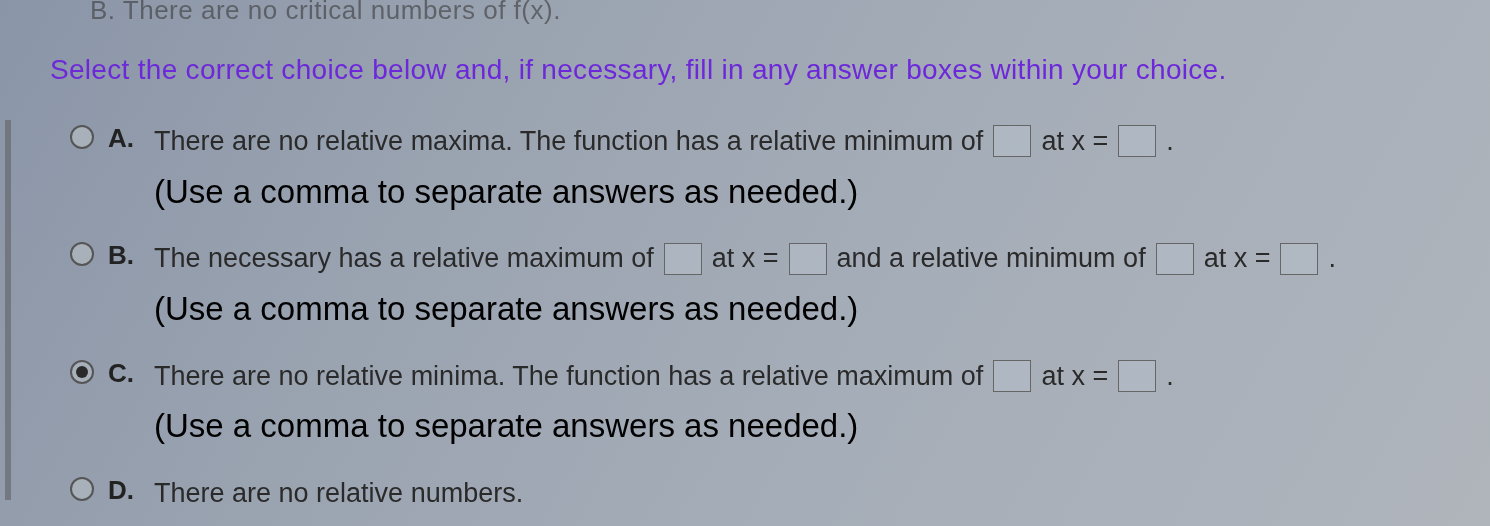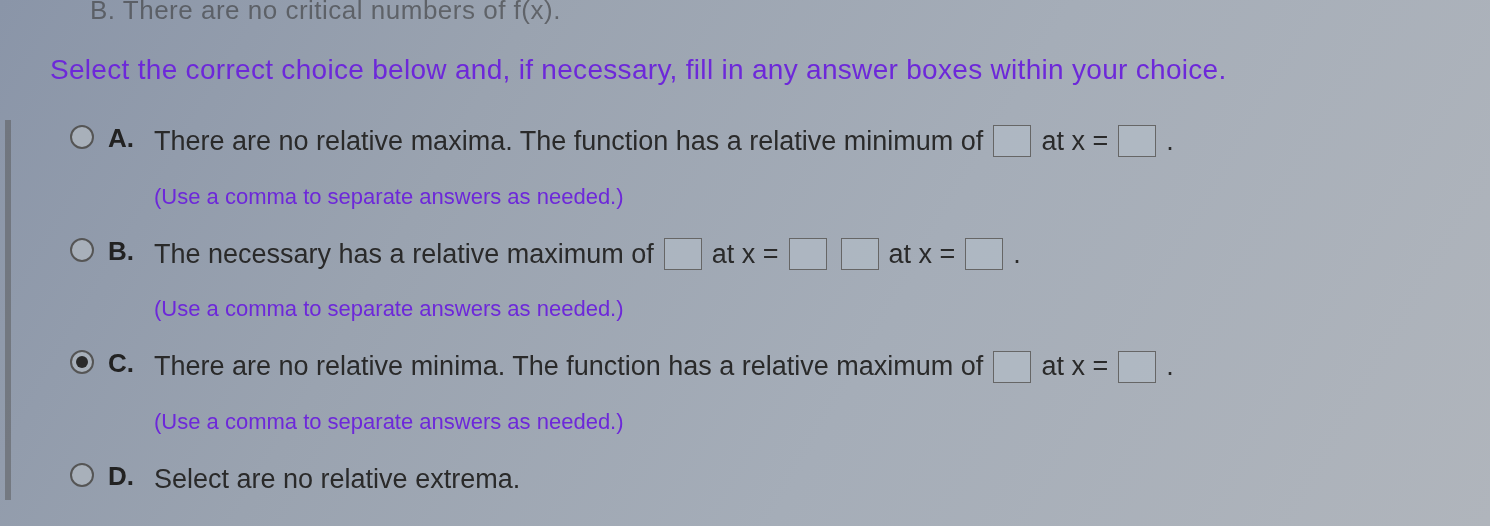--- a/index.html
+++ b/index.html
@@ -80,23 +80,23 @@
     }
     .text-row {
       display: flex;
       flex-wrap: wrap;
       align-items: center;
       gap: 6px;
       font-size: 27px;
       line-height: 1.5;
     }
     .hint {
-      font-size: 22px;
-      color: #6d28d9;
-      margin-top: 17px;
+      font-size: 33px;
+      color: #000000;
+      margin-top: 4px;
     }
     .input-box {
       display: inline-block;
       width: 38px;
       height: 32px;
       border: 1px solid #666;
       background: rgba(180, 190, 200, 0.6);
       vertical-align: middle;
       margin: 0 4px;
     }
@@ -143,20 +143,21 @@
 
     <div class="option">
       <div class="radio"></div>
       <div class="letter">B.</div>
       <div class="text-block">
         <div class="text-row">
           <span class="seg">The necessary has a relative maximum of</span>
           <span class="input-box"></span>
           <span class="seg">at x =</span>
           <span class="input-box"></span>
+          <span class="seg">and a relative minimum of</span>
           <span class="input-box"></span>
           <span class="seg">at x =</span>
           <span class="input-box"></span>
           <span class="seg">.</span>
         </div>
         <div class="hint">(Use a comma to separate answers as needed.)</div>
       </div>
     </div>
 
     <div class="option">
@@ -172,19 +173,19 @@
         </div>
         <div class="hint">(Use a comma to separate answers as needed.)</div>
       </div>
     </div>
 
     <div class="option">
       <div class="radio"></div>
       <div class="letter">D.</div>
       <div class="text-block">
         <div class="text-row">
-          <span class="seg">Select are no relative extrema.</span>
+          <span class="seg">There are no relative numbers.</span>
         </div>
       </div>
     </div>
 
   </div>
 </div>
 
 </body></html>

